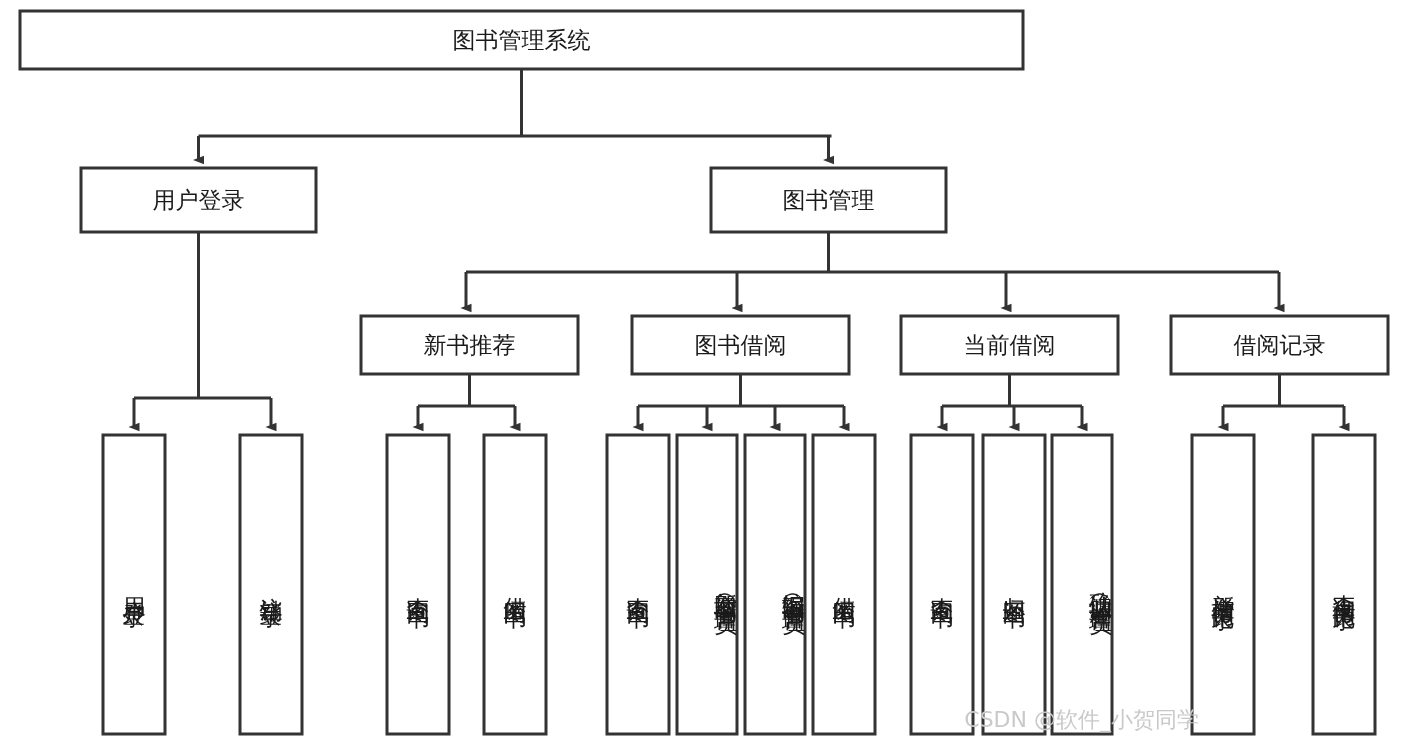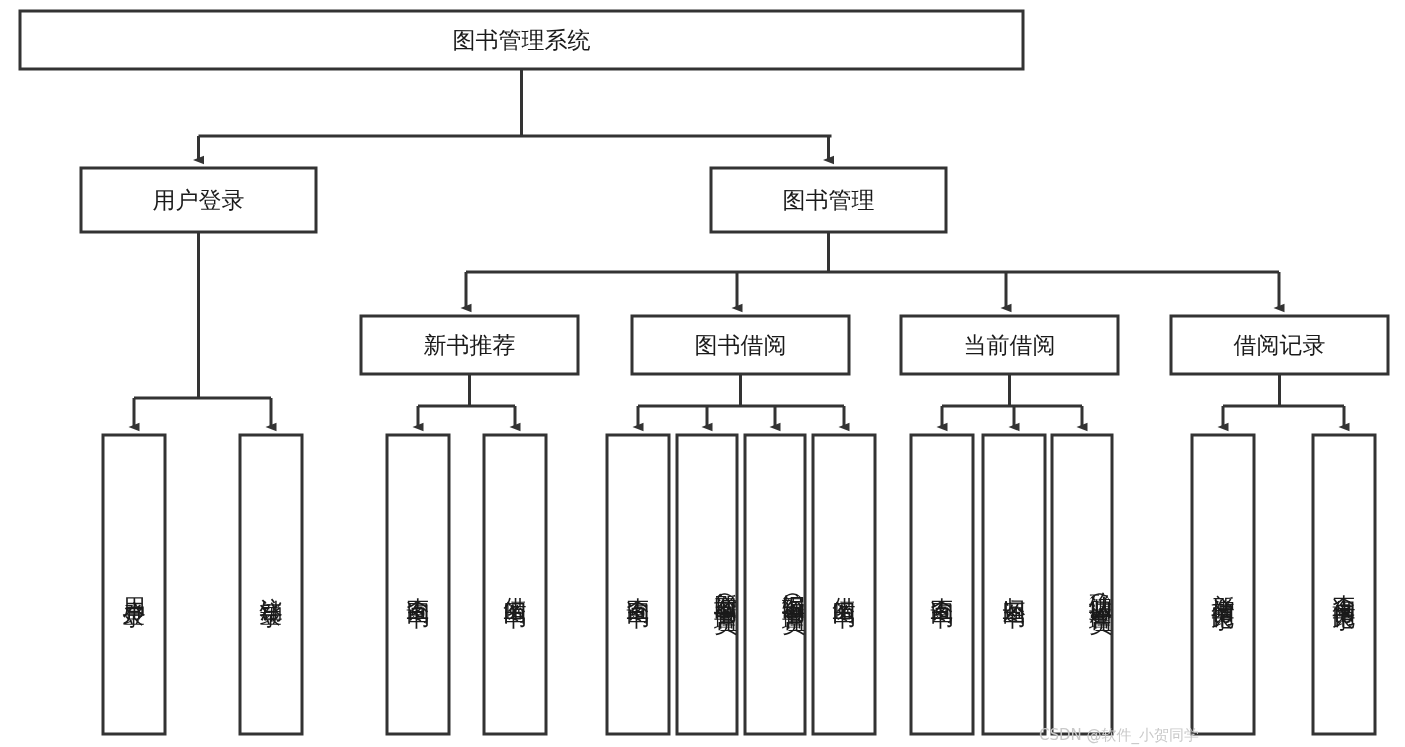--- a/index.html
+++ b/index.html
@@ -55,23 +55,23 @@
     line-height: 1;
     letter-spacing: 3px;
     color: #1a1a1a;
     white-space: nowrap;
     text-align: center;
     pointer-events: none;
   }
   .watermark {
     position: absolute;
     right: 8px;
-    bottom: 2px;
-    font-family: "DejaVu Sans", "Liberation Sans", sans-serif;
-    font-size: 15px;
+    bottom: 12px;
+    font-family: "DejaVu Sans", "Liberation Sans", sans-serif;
+    font-size: 22px;
     color: #c9c9c9;
     white-space: nowrap;
   }
 </style>
 </head>
 <body>
 
 <div id="diagram-root">
 
   <svg class="flow" viewBox="0 0 1405 747">

